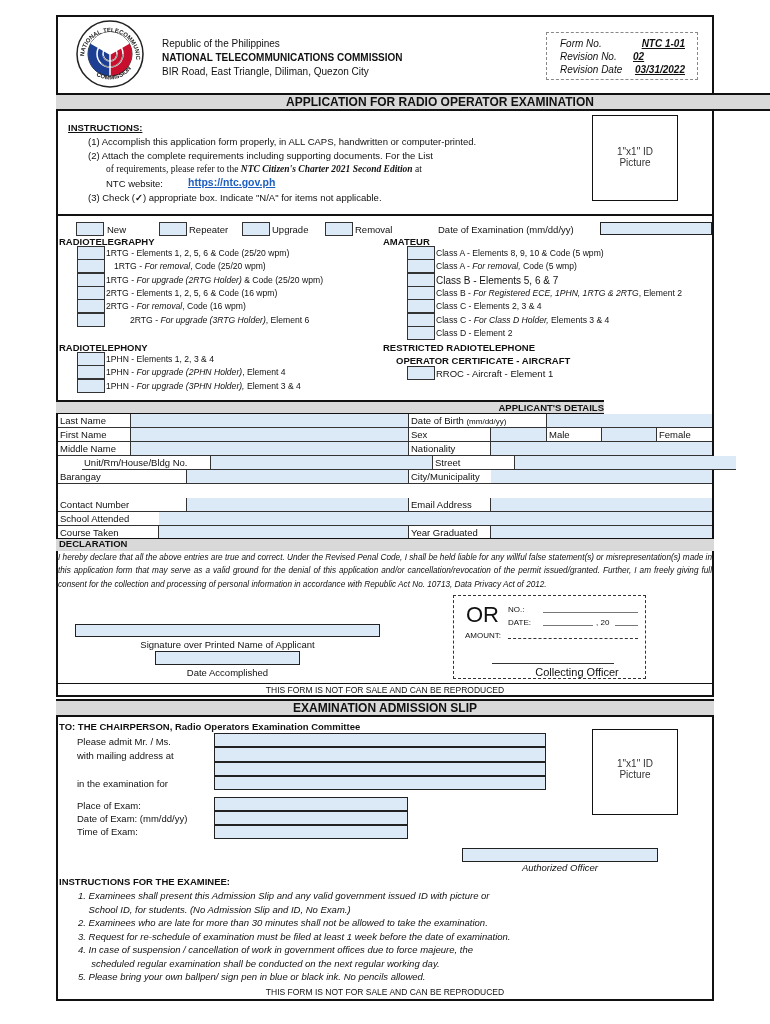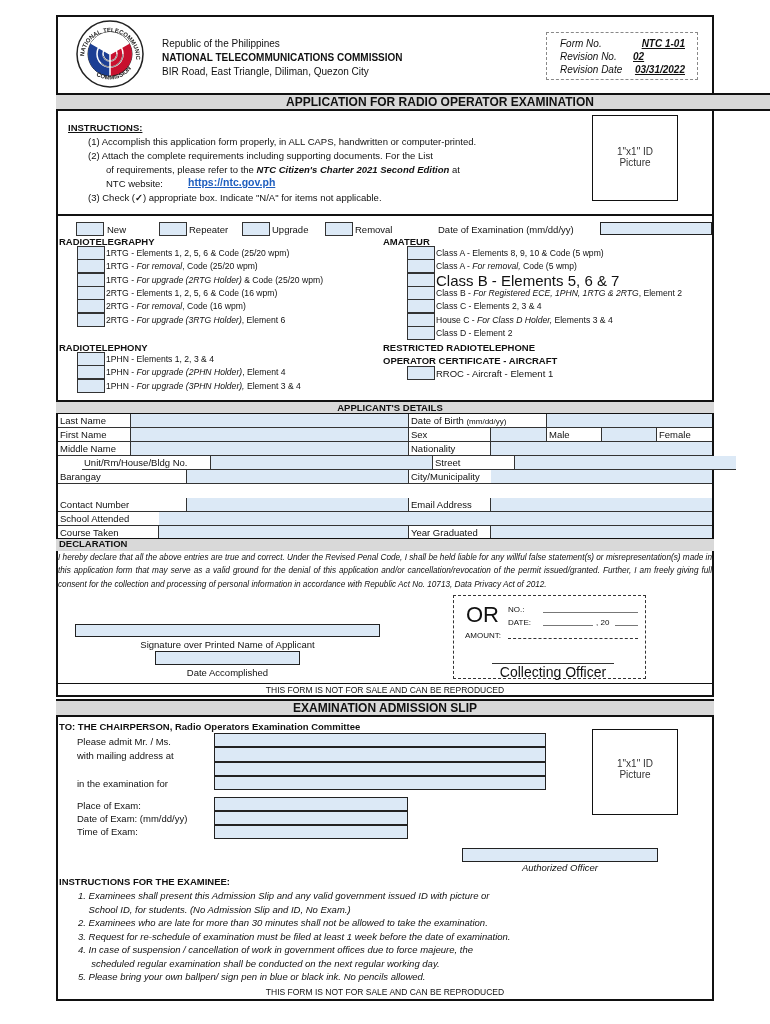--- a/index.html
+++ b/index.html
@@ -53,21 +53,21 @@
 <div class="t i" style="left:560px;top:51px;font-size:10px;">Revision No.</div>
 <div class="t i b" style="left:633px;top:51px;width:52px;text-align:left;font-size:10px;text-decoration:underline;">02</div>
 <div class="t i" style="left:560px;top:64px;font-size:10px;">Revision Date</div>
 <div class="t i b" style="left:630px;top:64px;width:55px;text-align:right;font-size:10px;text-decoration:underline;">03/31/2022</div>
 
 <div class="bar" style="left:56px;top:93px;width:768px;height:18px;font-size:12px;line-height:14px;">APPLICATION FOR RADIO OPERATOR EXAMINATION</div>
 
 <div class="t b" style="left:68px;top:122px;text-decoration:underline;">INSTRUCTIONS:</div>
 <div class="t" style="left:88px;top:136px;">(1) Accomplish this application form properly, in ALL CAPS, handwritten or computer-printed.</div>
 <div class="t" style="left:88px;top:150px;">(2)  Attach the complete requirements including supporting documents. For the List</div>
-<div class="t" style="left:106px;top:164px;"><span>of requirements, please refer to the </span><span class="b i">NTC Citizen's Charter 2021 Second Edition</span><span> at</span></div>
+<div class="t" style="left:106px;top:164px;font-family:Liberation Serif, serif;"><span>of requirements, please refer to the </span><span class="b i">NTC Citizen's Charter 2021 Second Edition</span><span> at</span></div>
 <div class="t" style="left:106px;top:178px;">NTC website:</div>
 <a class="t b" style="left:188px;top:177px;color:#1f5fbf;text-decoration:underline;font-size:10.5px;">https://ntc.gov.ph</a>
 <div class="t" style="left:88px;top:192px;"><span>(3) Check (</span><span style="font-weight:bold;">✓</span><span>) appropriate box. Indicate "N/A" for items not applicable.</span></div>
 <div class="idbox" style="left:592px;top:115px;width:86px;height:86px;padding-top:30px;">
   <div>1"x1" ID</div>
   <div>Picture</div>
 </div>
 <div class="abs" style="left:56px;top:214px;width:658px;border-top:2px solid #111;"></div>
 
 <div class="cb" style="left:76px;top:222px;"></div>
@@ -79,63 +79,63 @@
 <div class="cb" style="left:325px;top:222px;"></div>
 <div class="t" style="left:355px;top:224px;">Removal</div>
 <div class="t" style="left:438px;top:224px;">Date of Examination (mm/dd/yy)</div>
 <div class="fld" style="left:600px;top:222px;width:112px;height:13px;"></div>
 
 <div class="t b" style="left:59px;top:236px;">RADIOTELEGRAPHY</div>
 <div id="rtg-list">
     <div class="cb" style="left: 77px; top: 246px;"></div>
     <div class="t" style="left: 106px; top: 248px; font-size: 8.6px;"><span>1RTG - Elements 1, 2, 5, 6 &amp; Code (25/20 wpm)</span><span class="i"></span><span></span></div>
     <div class="cb" style="left: 77px; top: 259.3px;"></div>
-    <div class="t" style="left: 106px; top: 261.3px; font-size: 8.6px;"><span>1RTG - </span><span class="i">For removal</span><span>, Code (25/20 wpm)</span></div>
+    <div class="t" style="left: 106px; top: 261.3px; font-size: 8.6px; padding-left: 8px;"><span>1RTG - </span><span class="i">For removal</span><span>, Code (25/20 wpm)</span></div>
     <div class="cb" style="left: 77px; top: 272.6px;"></div>
     <div class="t" style="left: 106px; top: 274.6px; font-size: 8.6px;"><span>1RTG - </span><span class="i">For upgrade (2RTG Holder)</span><span> &amp; Code (25/20 wpm)</span></div>
     <div class="cb" style="left: 77px; top: 285.9px;"></div>
     <div class="t" style="left: 106px; top: 287.9px; font-size: 8.6px;"><span>2RTG - Elements 1, 2, 5, 6 &amp; Code (16 wpm)</span><span class="i"></span><span></span></div>
     <div class="cb" style="left: 77px; top: 299.2px;"></div>
     <div class="t" style="left: 106px; top: 301.2px; font-size: 8.6px;"><span>2RTG - </span><span class="i">For removal</span><span>, Code (16 wpm)</span></div>
     <div class="cb" style="left: 77px; top: 312.5px;"></div>
-    <div class="t" style="left: 106px; top: 314.5px; font-size: 8.6px;"><span>2RTG - </span><span class="i">For upgrade (3RTG Holder)</span><span>, Element 6</span></div>
+    <div class="t" style="left: 106px; top: 314.5px; font-size: 8.6px; padding-left: 24px;"><span>2RTG - </span><span class="i">For upgrade (3RTG Holder)</span><span>, Element 6</span></div>
   </div>
 <div class="t b" style="left:383px;top:236px;">AMATEUR</div>
 <div id="am-list">
     <div class="cb" style="left: 407px; top: 246px;"></div>
     <div class="t" style="left: 436px; top: 248px; font-size: 8.6px;"><span>Class A - Elements 8, 9, 10 &amp; Code (5 wpm)</span><span class="i"></span><span></span></div>
     <div class="cb" style="left: 407px; top: 259.3px;"></div>
     <div class="t" style="left: 436px; top: 261.3px; font-size: 8.6px;"><span>Class A - </span><span class="i">For removal,</span><span>  Code (5 wmp)</span></div>
     <div class="cb" style="left: 407px; top: 272.6px;"></div>
-    <div class="t" style="left: 436px; top: 274.6px; font-size: 15px;"><span>Class B -  Elements 5, 6 &amp; 7</span><span class="i"></span><span></span></div>
+    <div class="t" style="left: 436px; top: 274.6px; font-size: 10px;"><span>Class B -  Elements 5, 6 &amp; 7</span><span class="i"></span><span></span></div>
     <div class="cb" style="left: 407px; top: 285.9px;"></div>
     <div class="t" style="left: 436px; top: 287.9px; font-size: 8.6px;"><span>Class B - </span><span class="i">For Registered ECE, 1PHN, 1RTG &amp; 2RTG</span><span>, Element 2</span></div>
     <div class="cb" style="left: 407px; top: 299.2px;"></div>
     <div class="t" style="left: 436px; top: 301.2px; font-size: 8.6px;"><span>Class C - Elements 2, 3 &amp; 4</span><span class="i"></span><span></span></div>
     <div class="cb" style="left: 407px; top: 312.5px;"></div>
-    <div class="t" style="left: 436px; top: 314.5px; font-size: 8.6px;"><span>House C - </span><span class="i">For Class D Holder,</span><span> Elements 3 &amp; 4</span></div>
+    <div class="t" style="left: 436px; top: 314.5px; font-size: 8.6px;"><span>Class C - </span><span class="i">For Class D Holder,</span><span> Elements 3 &amp; 4</span></div>
     <div class="cb" style="left: 407px; top: 325.8px;"></div>
     <div class="t" style="left: 436px; top: 327.8px; font-size: 8.6px;"><span>Class D - Element 2</span><span class="i"></span><span></span></div>
   </div>
 
 <div class="t b" style="left:59px;top:342px;">RADIOTELEPHONY</div>
 <div id="phn-list">
     <div class="cb" style="left: 77px; top: 352px;"></div>
     <div class="t" style="left: 106px; top: 354px; font-size: 8.6px;"><span>1PHN - Elements 1, 2, 3 &amp; 4</span><span class="i"></span><span></span></div>
     <div class="cb" style="left: 77px; top: 365.3px;"></div>
     <div class="t" style="left: 106px; top: 367.3px; font-size: 8.6px;"><span>1PHN - </span><span class="i">For upgrade (2PHN Holder)</span><span>, Element 4</span></div>
     <div class="cb" style="left: 77px; top: 378.6px;"></div>
     <div class="t" style="left: 106px; top: 380.6px; font-size: 8.6px;"><span>1PHN - </span><span class="i">For upgrade (3PHN Holder),</span><span> Element 3 &amp; 4</span></div>
   </div>
 <div class="t b" style="left:383px;top:342px;">RESTRICTED RADIOTELEPHONE</div>
-<div class="t b" style="left:383px;top:355px;">OPERATOR CERTIFICATE - AIRCRAFT</div>
+<div class="t b" style="left:396px;top:355px;">OPERATOR CERTIFICATE - AIRCRAFT</div>
 <div class="cb" style="left:407px;top:366px;"></div>
 <div class="t" style="left:436px;top:368px;">RROC - Aircraft - Element 1</div>
 
-<div class="bar" style="left:56px;top:400px;width:658px;height:14px;text-align:center;padding-left:10px;font-size:9.5px;line-height:11px;border-bottom-width:1px;"><span>APPLICANT'S DETAILS</span></div>
+<div class="bar" style="left:56px;top:400px;width:548px;height:14px;text-align:right;padding-left:10px;font-size:9.5px;line-height:11px;border-bottom-width:1px;"><span>APPLICANT'S DETAILS</span></div>
 
 <div class="row" style="top:414px;">
   <div class="cell" style="left:0;width:73px;">Last Name</div>
   <div class="cell in" style="left:73px;width:278px;"></div>
   <div class="cell" style="left:351px;width:138px;"><span>Date of Birth</span> <span style="font-size:8px;">(mm/dd/yy)</span></div>
   <div class="cell in" style="left:489px;width:165px;border-right:none;"></div>
 </div>
 <div class="row" style="top:428px;">
   <div class="cell" style="left:0;width:73px;">First Name</div>
   <div class="cell in" style="left:73px;width:278px;"></div>
@@ -198,21 +198,21 @@
 <div class="t b" style="left:466px;top:604px;font-size:22px;line-height:22px;font-weight:normal;">OR</div>
 <div class="t" style="left:508px;top:604px;font-size:8px;">NO.:</div>
 <div class="uline" style="left:543px;top:612px;width:95px;"></div>
 <div class="t" style="left:508px;top:617px;font-size:8px;">DATE:</div>
 <div class="uline" style="left:543px;top:625px;width:50px;"></div>
 <div class="t" style="left:596px;top:617px;font-size:8px;">, 20</div>
 <div class="uline" style="left:615px;top:625px;width:23px;"></div>
 <div class="t" style="left:465px;top:630px;font-size:8px;">AMOUNT:</div>
 <div class="uline" style="left:508px;top:638px;width:130px;border-bottom-style:dashed;border-color:#333;"></div>
 <div class="uline" style="left:492px;top:663px;width:122px;border-color:#333;"></div>
-<div class="t" style="left:492px;top:667px;width:122px;text-align:center;font-size:14px;">Collecting Officer</div>
+<div class="t" style="left:516px;top:667px;width:122px;text-align:center;font-size:11px;">Collecting Officer</div>
 
 <div class="abs" style="left:56px;top:683px;width:658px;border-top:1.5px solid #111;"></div>
 <div class="t" style="left:56px;top:685px;width:658px;text-align:center;font-size:8.5px;">THIS FORM IS NOT FOR SALE AND CAN BE REPRODUCED</div>
 
 <div class="frame" style="left:56px;top:699px;width:658px;height:302px;"></div>
 <div class="bar" style="left:56px;top:699px;width:658px;height:18px;font-size:12px;line-height:14px;">EXAMINATION ADMISSION SLIP</div>
 <div class="t b" style="left:59px;top:721px;">TO: THE CHAIRPERSON, Radio Operators Examination Committee</div>
 <div class="t" style="left:77px;top:736px;">Please admit Mr. / Ms.</div>
 <div class="t" style="left:77px;top:750px;">with mailing address at</div>
 <div class="t" style="left:77px;top:778px;">in the examination for</div>

